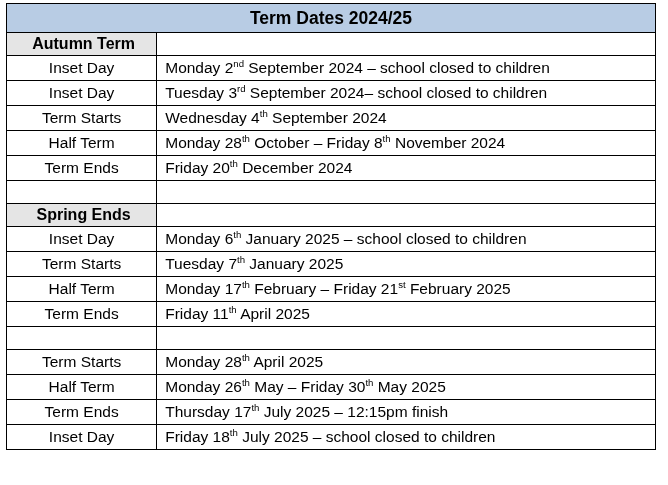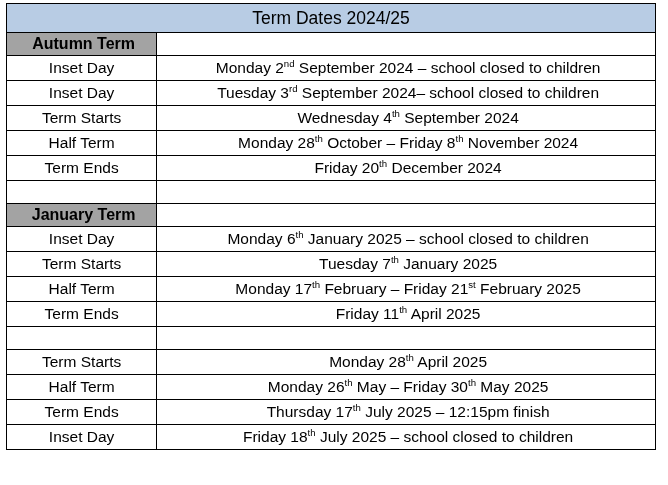--- a/index.html
+++ b/index.html
@@ -40,44 +40,44 @@
     white-space: nowrap;
     overflow: hidden;
   }
   col.label-col { width: 150px; }
   col.value-col { width: 498px; }
 
   
   tr.title-row td {
     background: #b8cce4;
     text-align: center;
-    font-weight: normal;
+    font-weight: bold;
     font-size: 17.5px;
     height: 28px;
   }
   
   tr.term-header td.label-cell {
-    background: #a3a3a3;
+    background: #e5e5e5;
     text-align: center;
     font-weight: bold;
     font-size: 16px;
     height: 22px;
     padding-left: 8px;
   }
   tr.term-header td.value-cell {
     background: #ffffff;
   }
   
   tr.data-row td.label-cell {
     text-align: center;
     height: 24px;
     margin-top: 34px;
   }
   tr.data-row td.value-cell {
-    text-align: center;
+    text-align: left;
     padding-left: 8px;
   }
   
   tr.spacer-row td {
     height: 22px;
     background: #ffffff;
   }
   sup {
     font-size: 0.62em;
     vertical-align: super;
@@ -119,21 +119,21 @@
         </tr>
         <tr class="data-row">
           <td class="label-cell">Term Ends</td>
           <td class="value-cell">Friday 20<sup>th</sup> December 2024</td>
         </tr>
         <tr class="spacer-row">
           <td></td>
           <td></td>
         </tr>
         <tr class="term-header">
-          <td class="label-cell">January Term</td>
+          <td class="label-cell">Spring Ends</td>
           <td class="value-cell"></td>
         </tr>
         <tr class="data-row">
           <td class="label-cell">Inset Day</td>
           <td class="value-cell">Monday 6<sup>th</sup> January 2025 – school closed to children</td>
         </tr>
         <tr class="data-row">
           <td class="label-cell">Term Starts</td>
           <td class="value-cell">Tuesday 7<sup>th</sup> January 2025</td>
         </tr>

